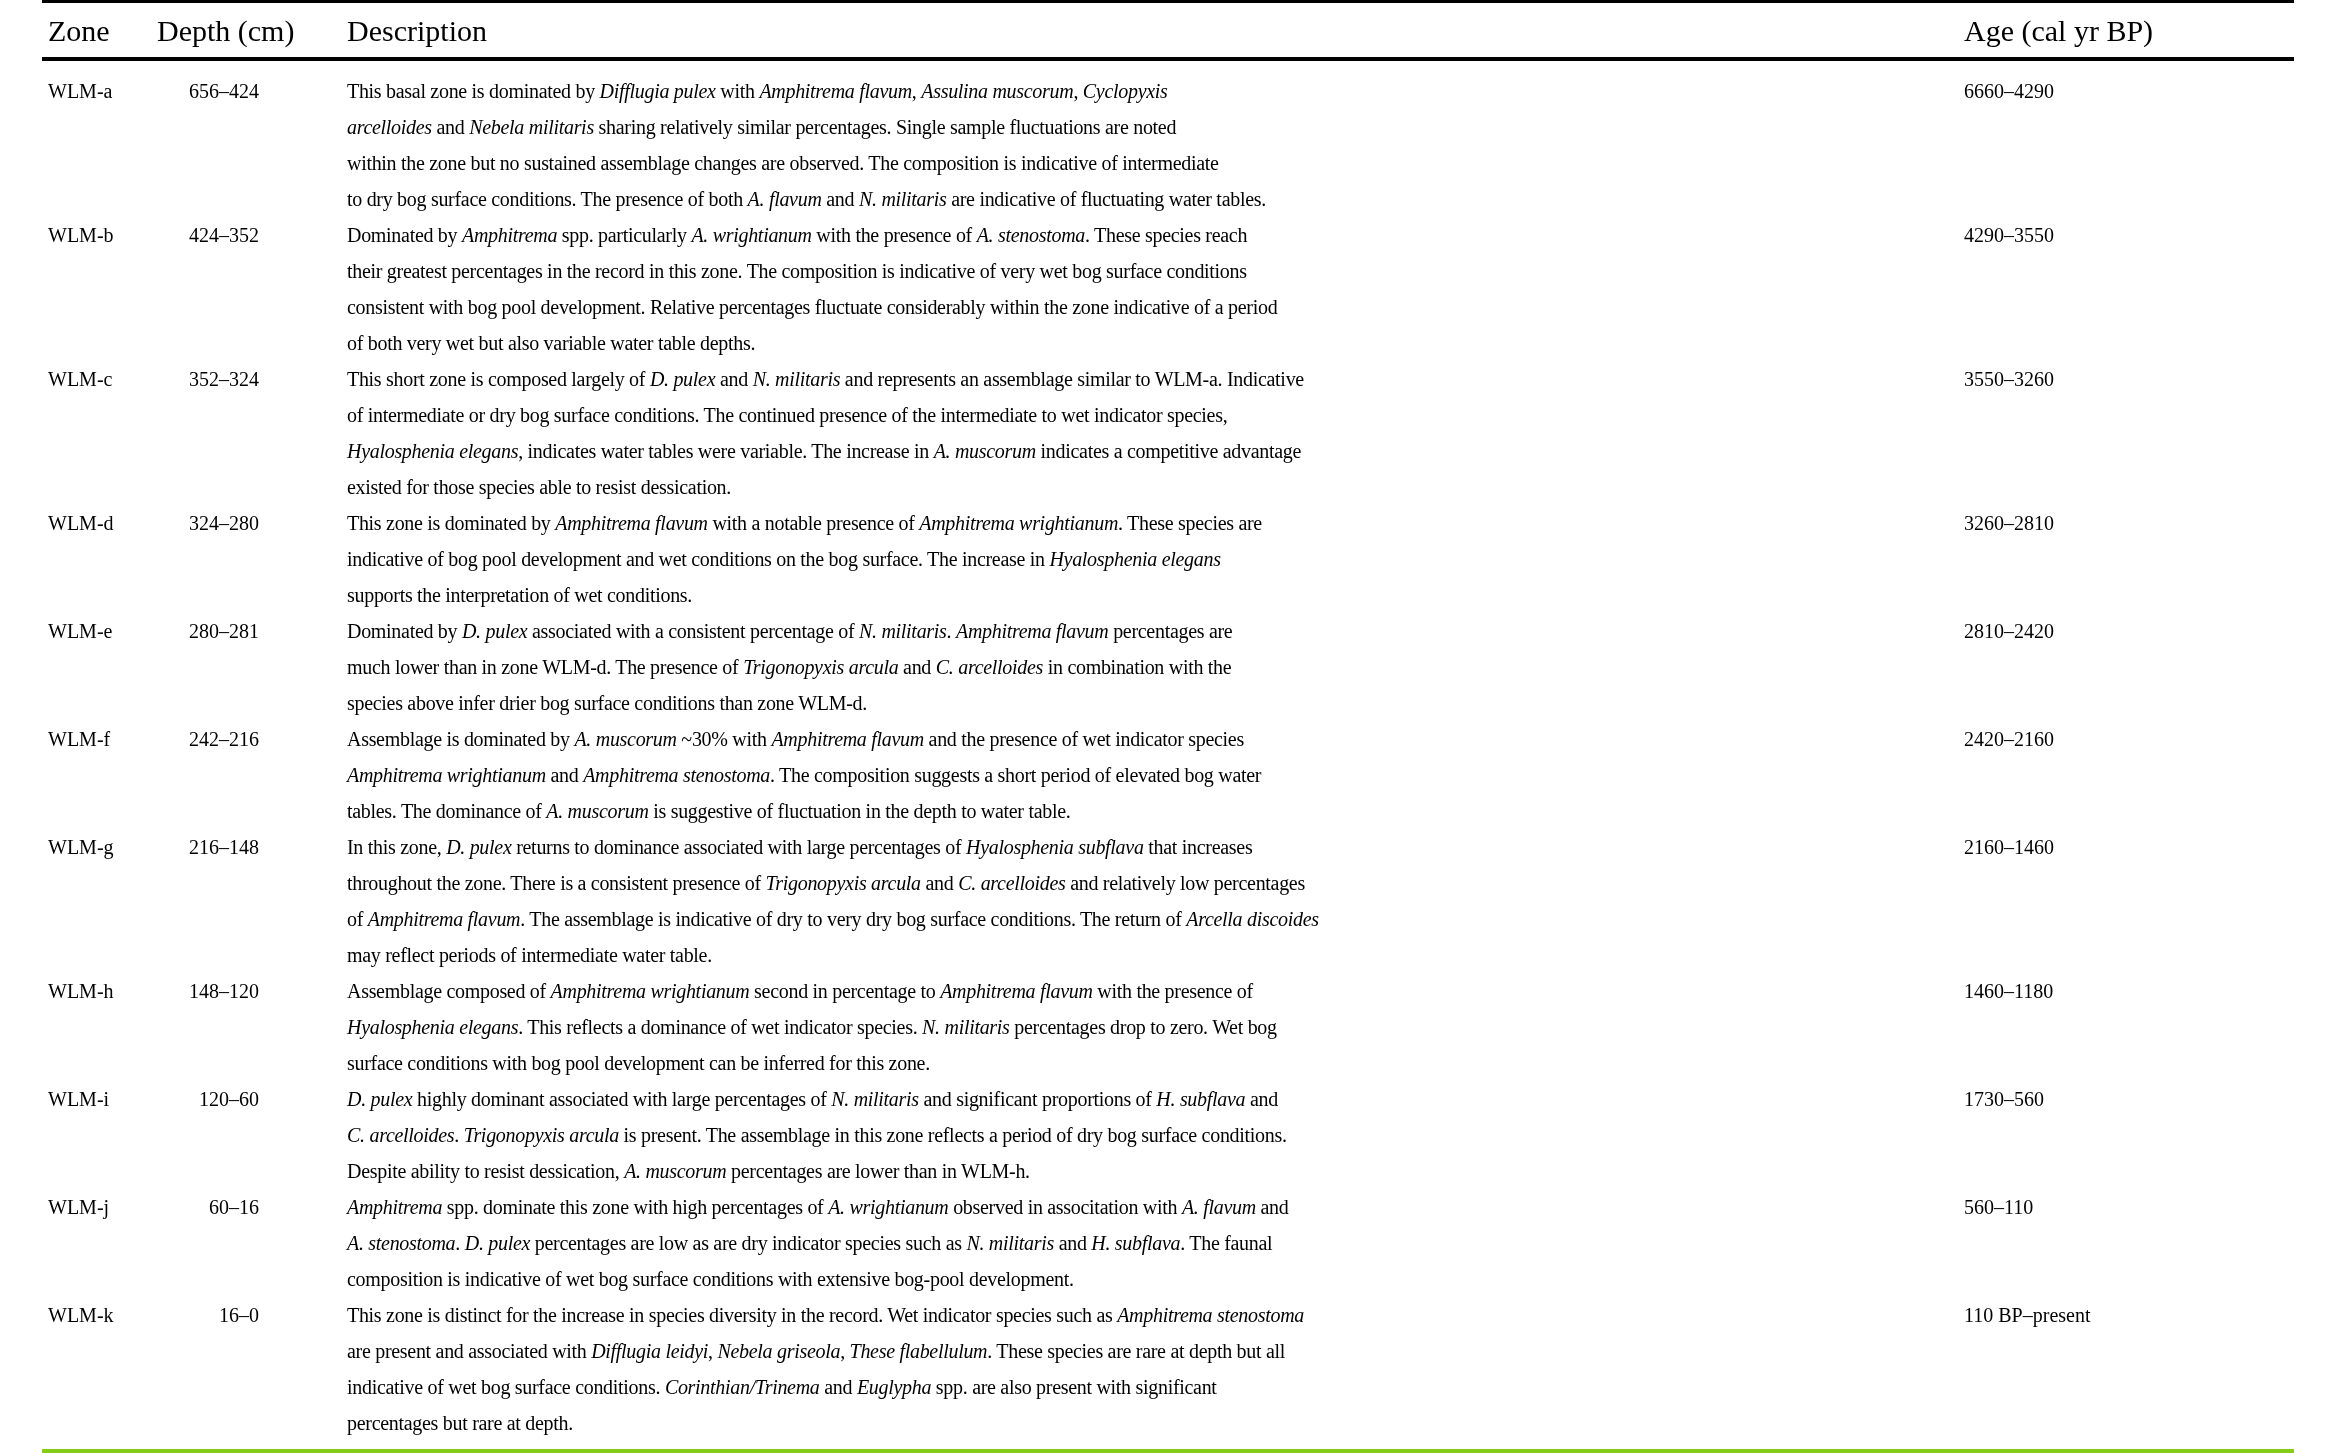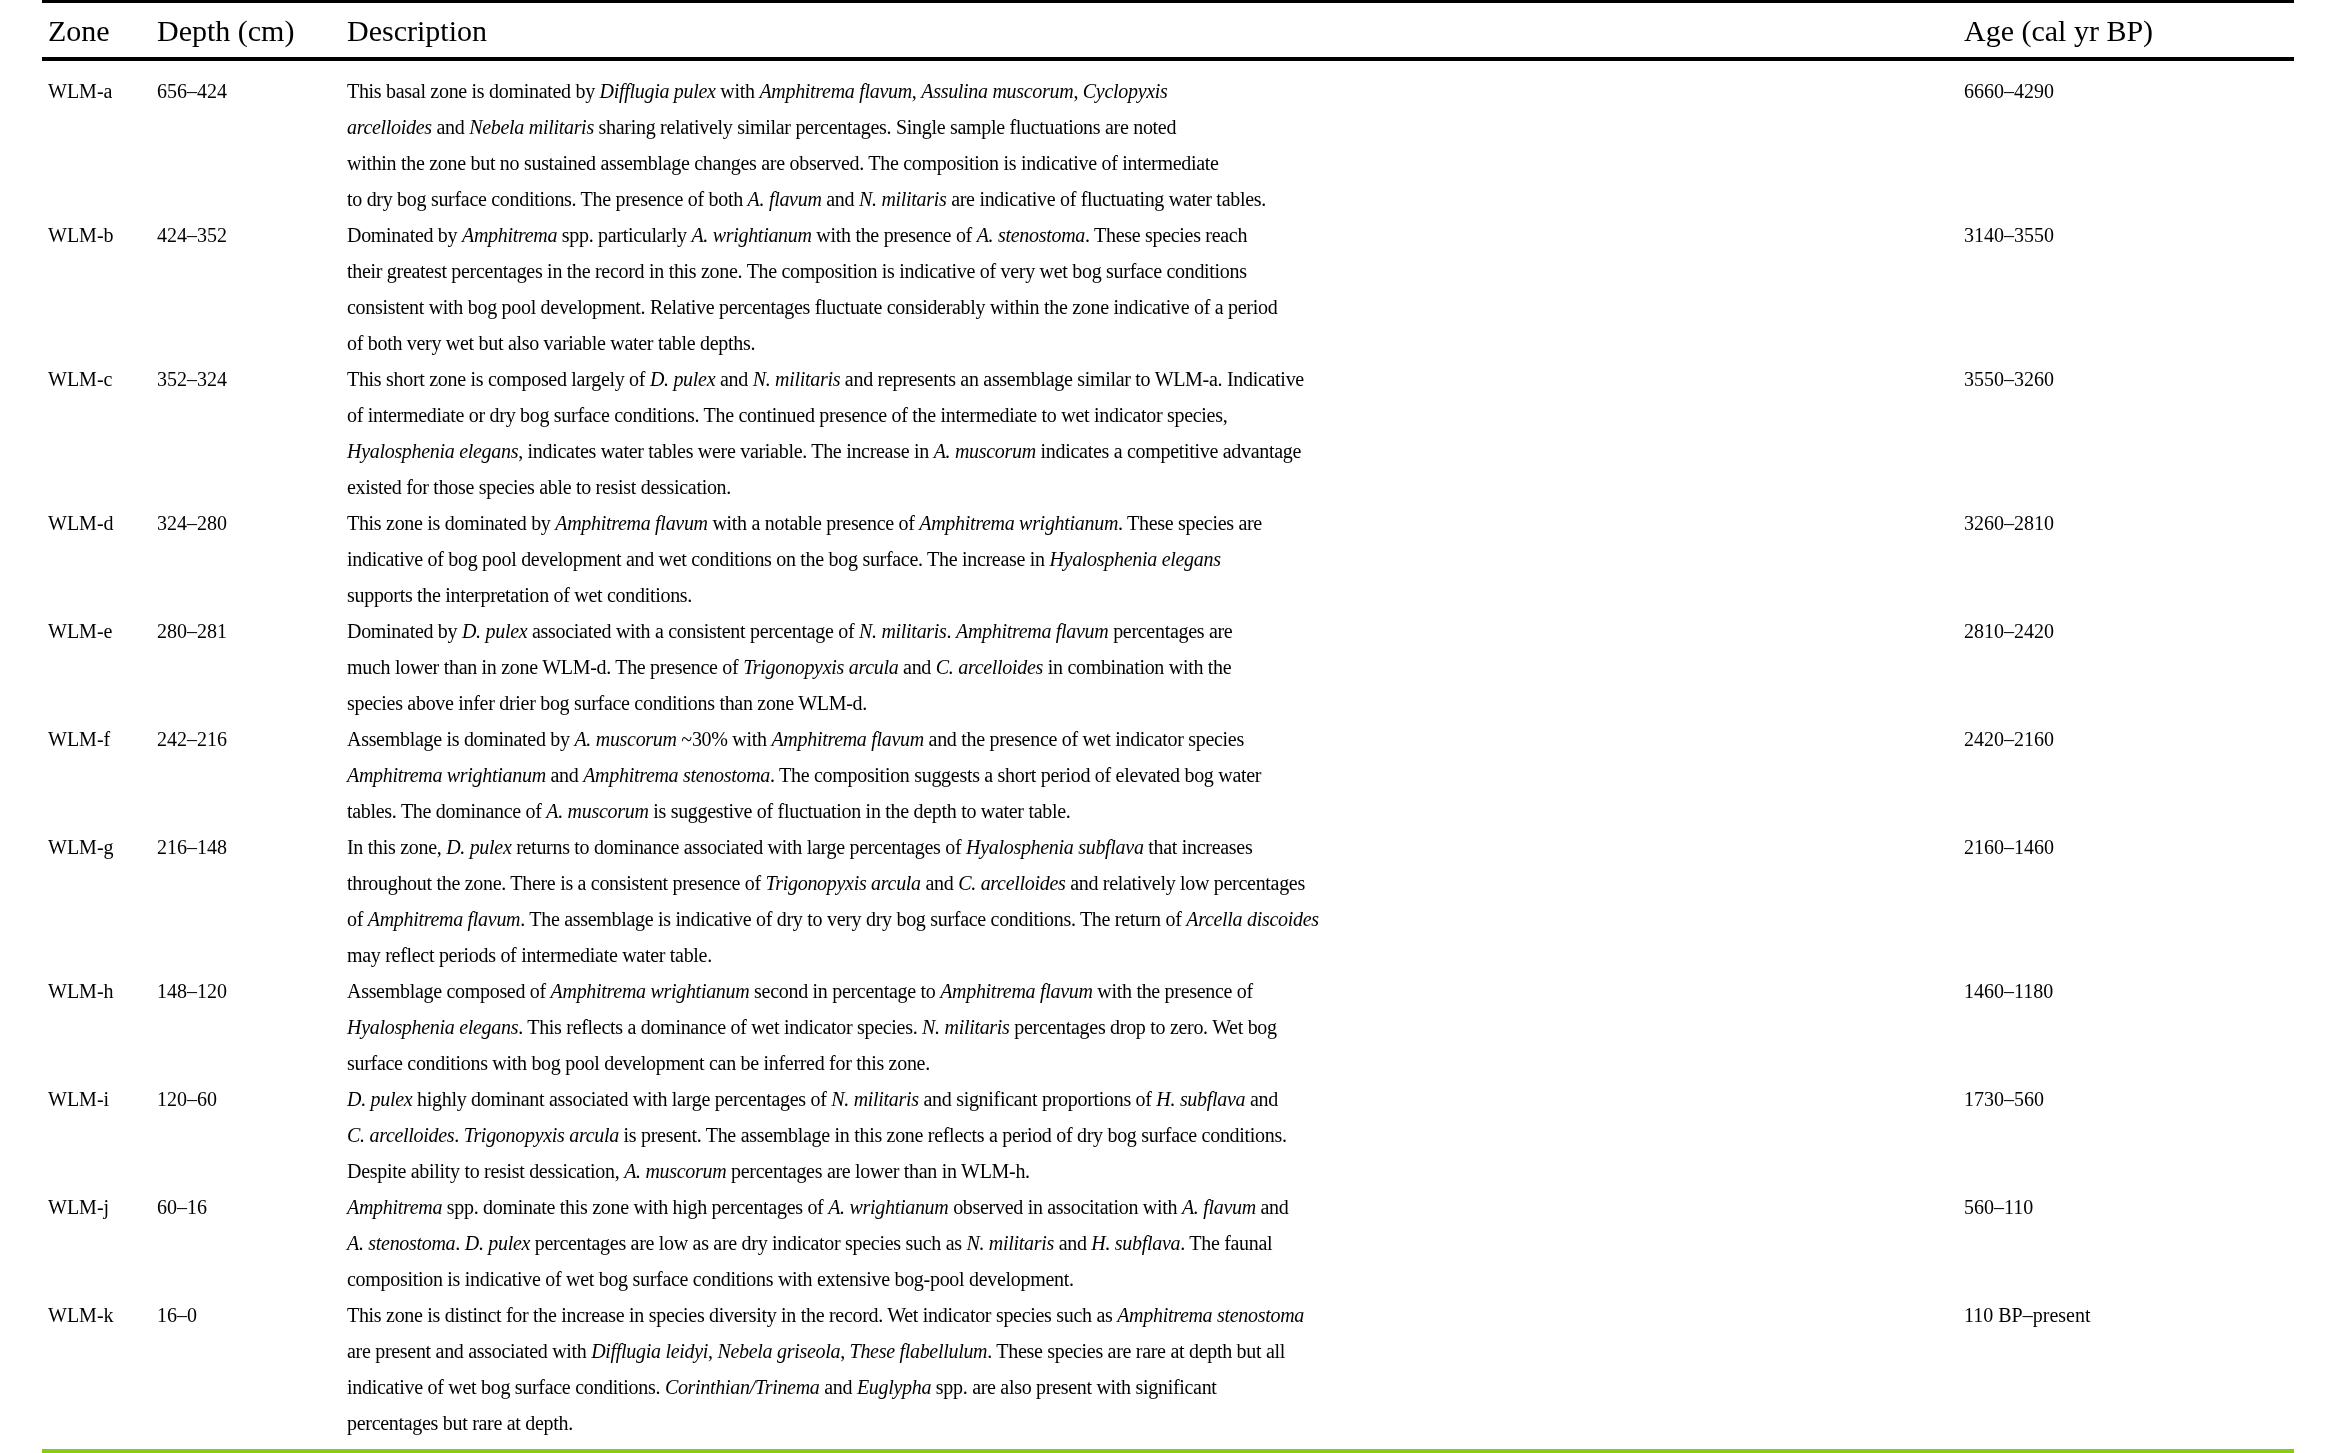--- a/index.html
+++ b/index.html
@@ -42,20 +42,21 @@
     vertical-align: top;
     font-size: 20px;
     line-height: 36px;
     padding: 0;
   }
   tbody tr:first-child td { padding-top: 12px; }
   tbody tr:last-child td  { padding-bottom: 8px; }
   .depth-val {
     display: inline-block;
     min-width: 102px;
+    text-align: right;
     white-space: nowrap;
   }
   .desc-cell .desc-line {
     white-space: nowrap;
     letter-spacing: -0.3px;
   }
   .age-cell { white-space: nowrap; }
 </style>
 </head>
 <body>
@@ -90,21 +91,21 @@
   </tr>
         <tr>
     <td class="zone-cell">WLM-b</td>
     <td class="depth-cell"><span class="depth-val">424–352</span></td>
     <td class="desc-cell">
             <div class="desc-line">Dominated by <i>Amphitrema</i> spp. particularly <i>A. wrightianum</i> with the presence of <i>A. stenostoma</i>. These species reach</div>
             <div class="desc-line">their greatest percentages in the record in this zone. The composition is indicative of very wet bog surface conditions</div>
             <div class="desc-line">consistent with bog pool development. Relative percentages fluctuate considerably within the zone indicative of a period</div>
             <div class="desc-line">of both very wet but also variable water table depths.</div>
           </td>
-    <td class="age-cell">3140–3550</td>
+    <td class="age-cell">4290–3550</td>
   </tr>
         <tr>
     <td class="zone-cell">WLM-c</td>
     <td class="depth-cell"><span class="depth-val">352–324</span></td>
     <td class="desc-cell">
             <div class="desc-line">This short zone is composed largely of <i>D. pulex</i> and <i>N. militaris</i> and represents an assemblage similar to WLM-a. Indicative</div>
             <div class="desc-line">of intermediate or dry bog surface conditions. The continued presence of the intermediate to wet indicator species,</div>
             <div class="desc-line"><i>Hyalosphenia elegans</i>, indicates water tables were variable. The increase in <i>A. muscorum</i> indicates a competitive advantage</div>
             <div class="desc-line">existed for those species able to resist dessication.</div>
           </td>

